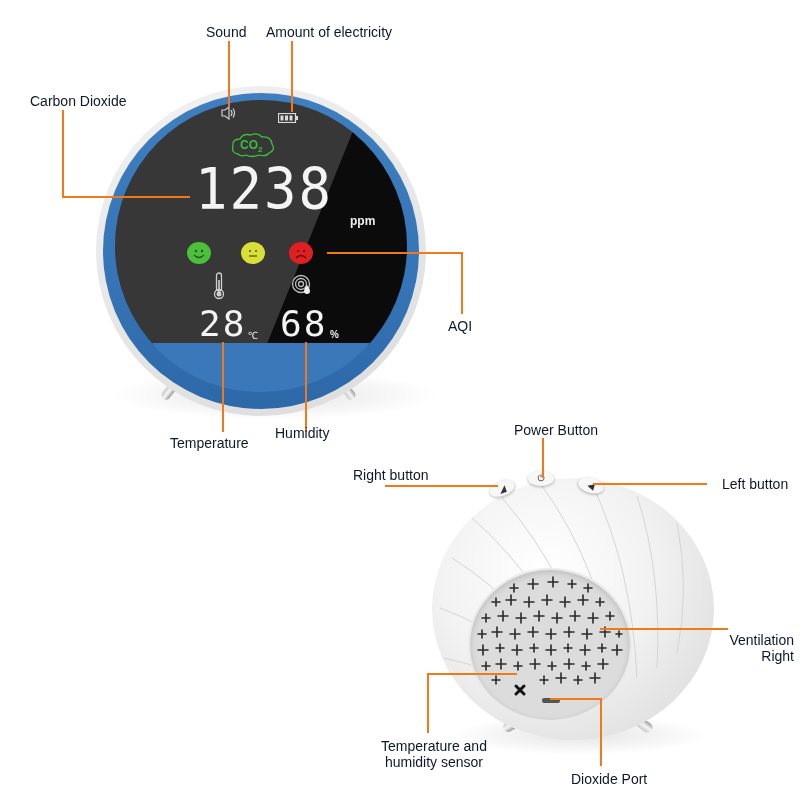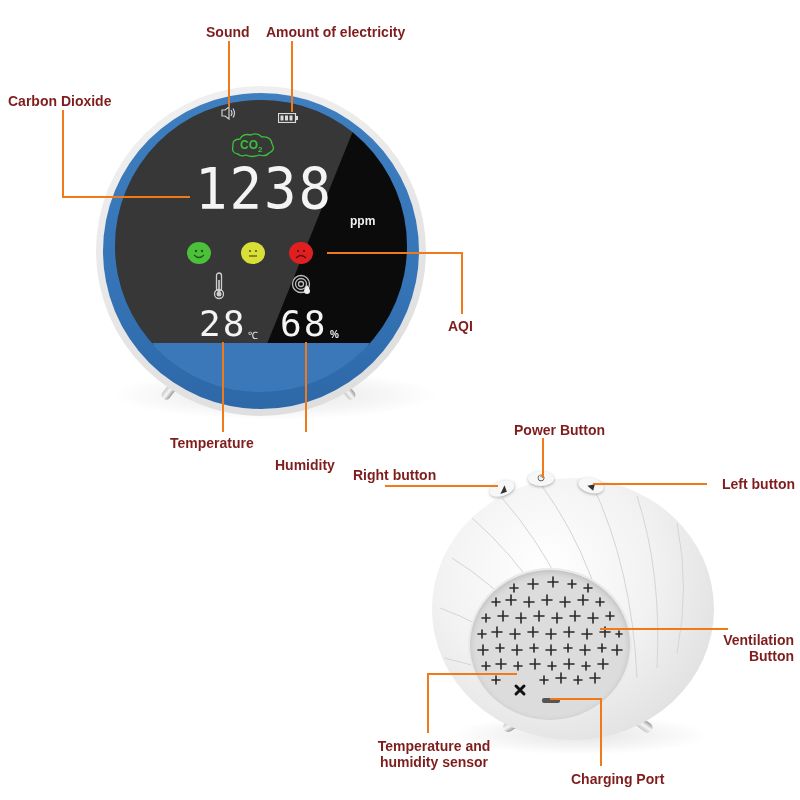--- a/index.html
+++ b/index.html
@@ -2,21 +2,21 @@
 <html><head>
 <meta charset="utf-8">
 <style>
   html, body { margin: 0; padding: 0; }
   body {
     width: 800px; height: 800px; position: relative; overflow: hidden;
     background: #ffffff;
     font-family: "Liberation Sans", sans-serif;
   }
   .label {
-    position: absolute; font-weight: bold; font-size: 14px; color: #7f1d1d;
+    position: absolute; font-weight: normal; font-size: 14px; color: #0f172a;
     white-space: nowrap; line-height: 16px;
   }
   .label.center { text-align: center; }
   .line { position: absolute; background: #f07a1a; }
   .shadow-floor {
     position: absolute; border-radius: 50%;
     background: radial-gradient(ellipse at center, rgba(0,0,0,0.10) 0%, rgba(0,0,0,0.04) 45%, rgba(0,0,0,0) 70%);
   }
 
   
@@ -168,33 +168,33 @@
   <div class="seg" style="left:165px; top:204px; font-size:36px; line-height:40px; font-weight:normal;">68</div>
   <div style="position:absolute; left:215px; top:229px; color:#f0f0f0; font-weight:bold; font-size:10px;">%</div>
 </div>
 
 <div class="label" style="left:206px; top:24px;">Sound</div>
 <div class="line" style="left:228px; top:41px; width:2px; height:65px;"></div>
 
 <div class="label" style="left:266px; top:24px;text-align:right;">Amount of electricity</div>
 <div class="line" style="left:291px; top:41px; width:2px; height:71px;"></div>
 
-<div class="label" style="left:8px; top:93px;">Carbon Dioxide</div>
+<div class="label" style="left:30px; top:93px;">Carbon Dioxide</div>
 <div class="line" style="left:62px; top:110px; width:2px; height:87px;"></div>
 <div class="line" style="left:62px; top:196px; width:128px; height:2px;"></div>
 
 <div class="line" style="left:327px; top:252px; width:136px; height:2px;"></div>
 <div class="line" style="left:461px; top:252px; width:2px; height:62px;"></div>
 <div class="label" style="left:448px; top:318px;">AQI</div>
 
 <div class="line" style="left:222px; top:342px; width:2px; height:90px;"></div>
 <div class="label" style="left:170px; top:435px;">Temperature</div>
 
 <div class="line" style="left:305px; top:342px; width:2px; height:90px;"></div>
-<div class="label" style="left:275px; top:457px;">Humidity</div>
+<div class="label" style="left:275px; top:425px;">Humidity</div>
 
 <div class="shadow-floor" style="left:450px; top:715px; width:260px; height:40px;"></div>
 
 <div class="leg" style="left:510px; top:710px; transform:rotate(60deg); width:10px; height:26px;"></div>
 <div class="leg" style="left:636px; top:710px; transform:rotate(-55deg); width:10px; height:26px;"></div>
 
 <div class="back-body">
   <svg width="282" height="262" viewBox="0 0 282 262" style="position:absolute; left:0; top:0;">
     <g fill="none" stroke="#d4d4d4" stroke-width="1">
       <path d="M40 40 Q120 110 150 210"></path>
@@ -287,25 +287,25 @@
 
 <div class="label" style="left:353px; top:467px;">Right button</div>
 <div class="line" style="left:385px; top:485px; width:113px; height:2px;"></div>
 
 <div class="label" style="left:702px; top:476px;padding-left:20px;">Left button</div>
 <div class="line" style="left:593px; top:483px; width:114px; height:2px;"></div>
 
 <div class="line" style="left:600px; top:628px; width:128px; height:2px;"></div>
 <div class="label center" style="left:712px; top:632px; width:82px;text-align:right;">
   <div>Ventilation</div>
-  <div>Button</div>
+  <div>Right</div>
 </div>
 
 <div class="line" style="left:427px; top:673px; width:90px; height:2px;"></div>
 <div class="line" style="left:427px; top:673px; width:2px; height:60px;"></div>
 <div class="label center" style="left:372px; top:738px; width:124px;">
   <div>Temperature and</div>
   <div>humidity sensor</div>
 </div>
 
 <div class="line" style="left:550px; top:698px; width:52px; height:2px;"></div>
 <div class="line" style="left:600px; top:698px; width:2px; height:68px;"></div>
-<div class="label" style="left:571px; top:771px;">Charging Port</div>
+<div class="label" style="left:571px; top:771px;">Dioxide Port</div>
 
 </body></html>

